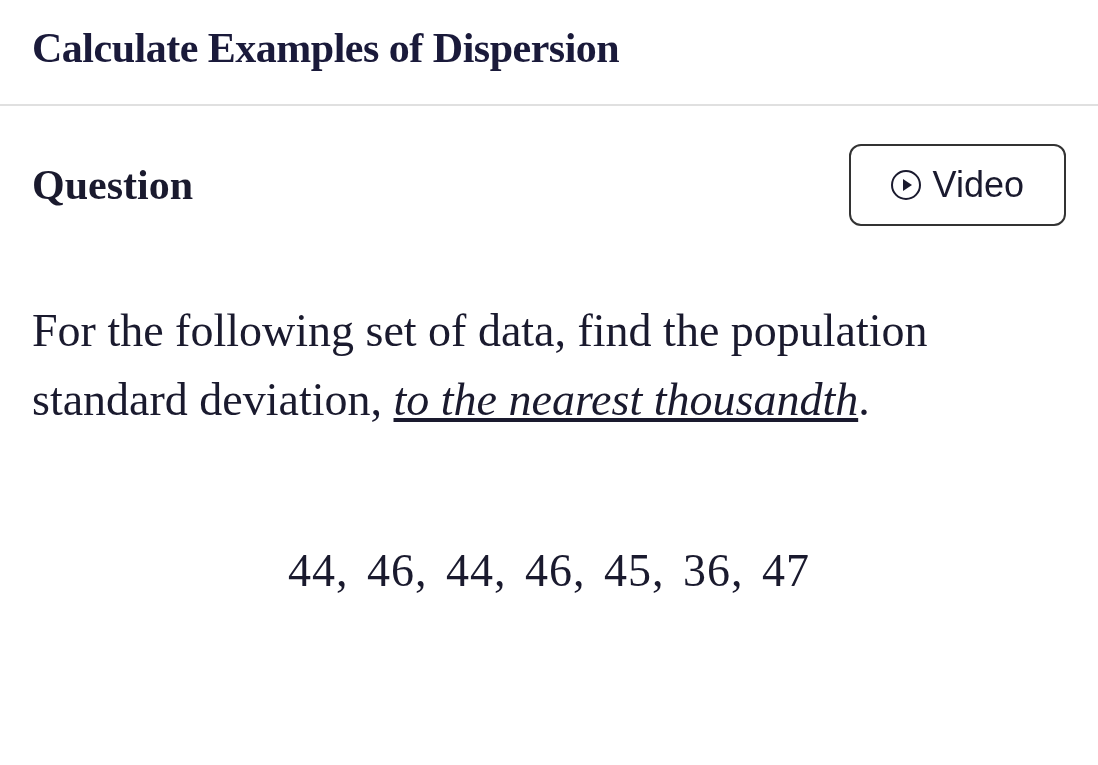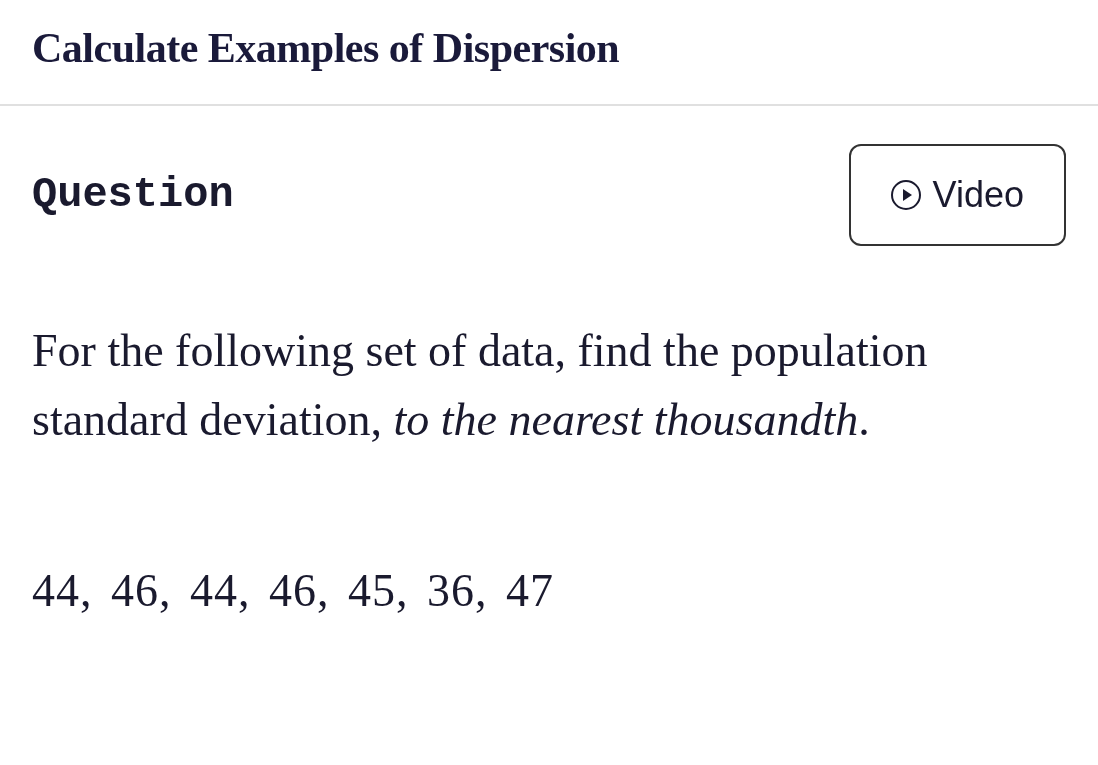--- a/index.html
+++ b/index.html
@@ -28,32 +28,32 @@
       display: flex;
       align-items: center;
       justify-content: space-between;
       padding: 38px 32px 0 32px;
       gap: 20px;
     }
     .question-label {
       font-size: 42px;
       font-weight: 700;
       color: #1a1a2e;
-      font-family: Liberation Mono, monospace;
+      font-family: Liberation Serif, serif;
     }
     .button-group {
       display: flex;
       gap: 18px;
     }
     .btn {
       display: flex;
       align-items: center;
       justify-content: center;
       gap: 12px;
-      padding: 28px 40px;
+      padding: 18px 40px;
       border: 2px solid #333;
       border-radius: 12px;
       background: #fff;
       font-size: 36px;
       font-family: -apple-system, BlinkMacSystemFont, 'Segoe UI', Arial, sans-serif;
       color: #1a1a2e;
       cursor: pointer;
       font-weight: 400;
     }
     .play-icon {
@@ -79,23 +79,24 @@
     }
     .prompt-text {
       font-size: 46px;
       line-height: 1.5;
       color: #1a1a2e;
       font-family: Georgia, 'Times New Roman', serif;
       font-weight: 400;
     }
     .italic {
       font-style: italic;
+      text-decoration: underline;
     }
     .data-row {
-      text-align: left;
+      text-align: center;
       font-size: 46px;
       margin-top: 110px;
       font-family: Georgia, 'Times New Roman', serif;
       letter-spacing: 1px;
       word-spacing: 6px;
     }
   </style>
 </head>
 <body>
 

